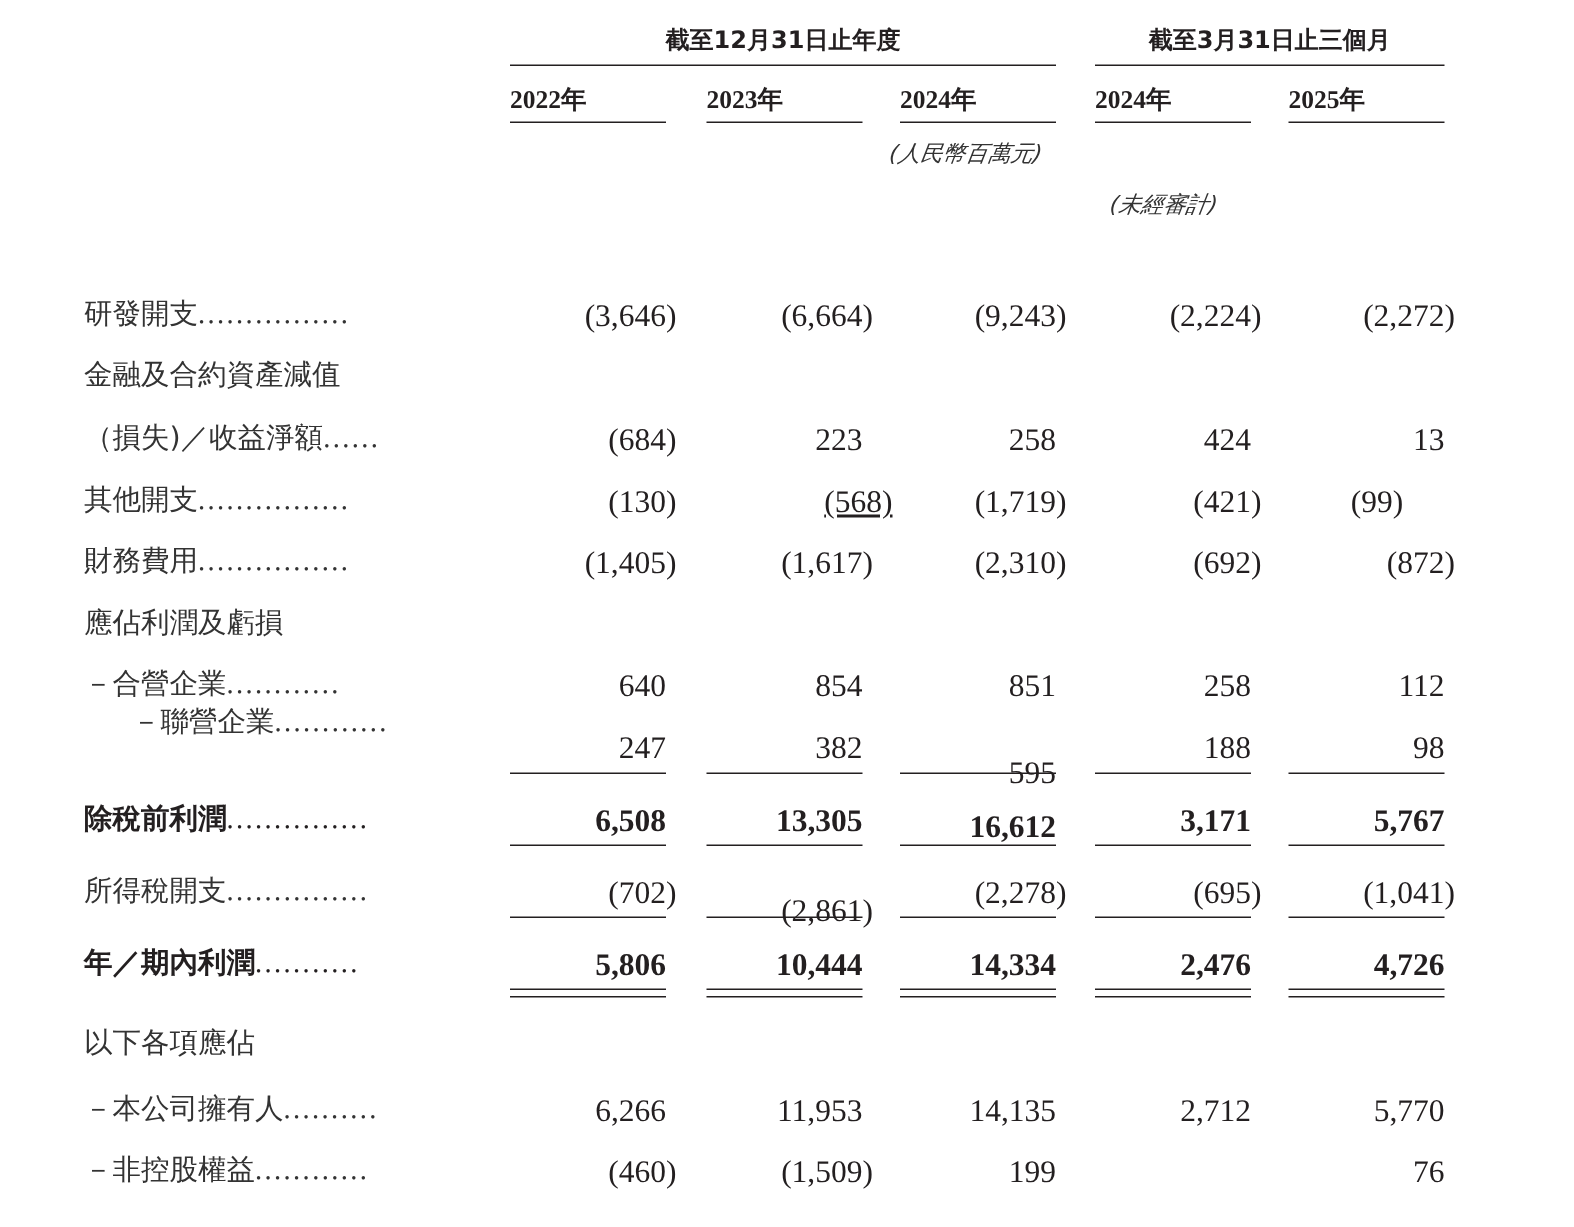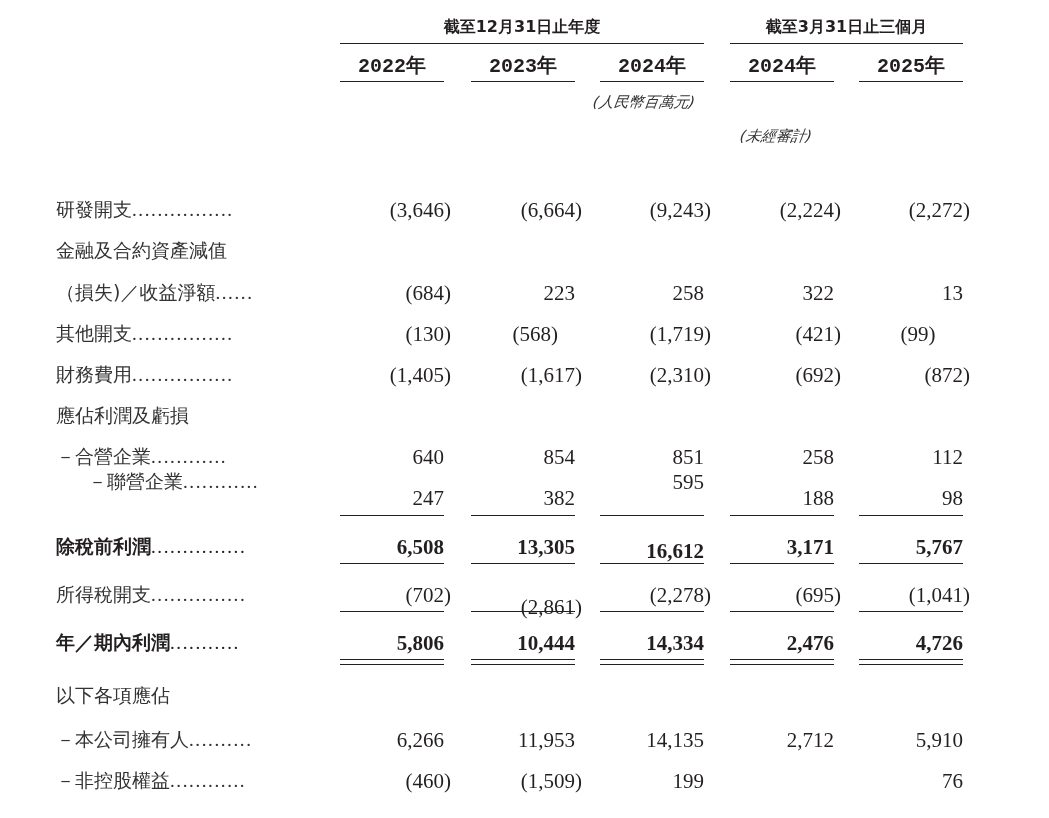--- a/index.html
+++ b/index.html
@@ -8,22 +8,22 @@
     font-family: "Liberation Serif", "DejaVu Serif", serif;
     color: #231f20;
   }
   .abs { position: absolute; }
   .group-header {
     font-family: "DejaVu Sans", sans-serif; font-weight: bold; font-size: 16px;
     text-align: center; top: 16px; height: 22px; line-height: 22px;
   }
   .rule { position: absolute; height: 0; border-top: 1.5px solid #231f20; }
   .year {
-    font-weight: bold; font-size: 20px; text-align: center;
-    top: 56px; height: 22px; line-height: 22px; font-family: Liberation Mono, monospace;
+    font-weight: bold; font-size: 17px; text-align: left;
+    top: 56px; height: 22px; line-height: 22px;
   }
   .note {
     font-style: italic; font-family: "DejaVu Sans", sans-serif; font-size: 15px;
     transform: skewX(-8deg); color: #333;
   }
   .label {
     position: absolute; left: 56px; font-family: "DejaVu Sans", sans-serif;
     font-size: 19px; white-space: nowrap; height: 26px; line-height: 26px;
     color: #333;
   }
@@ -63,45 +63,45 @@
     <div class="num" style="top: 197px; left: 347px;">(3,646)</div>
     <div class="num" style="top: 197px; left: 478px;">(6,664)</div>
     <div class="num" style="top: 197px; left: 607px;">(9,243)</div>
     <div class="num" style="top: 197px; left: 737px;">(2,224)</div>
     <div class="num" style="top: 197px; left: 866px;">(2,272)</div>
     <div class="label" style="top: 237px; text-align: right;"><span>金融及合約資產減值</span></div>
     <div class="label" style="top: 279px;"><span>（損失)／收益淨額</span><span style="font-family: &quot;Liberation Serif&quot;, serif; letter-spacing: 1.6px; font-weight: normal;">......</span></div>
     <div class="num" style="top: 280px; left: 347px;">(684)</div>
     <div class="num" style="top: 280px; left: 471px;">223</div>
     <div class="num" style="top: 280px; left: 600px;">258</div>
-    <div class="num" style="top: 280px; left: 730px;">322</div>
+    <div class="num" style="top: 280px; left: 730px;">424</div>
     <div class="num" style="top: 280px; left: 859px;">13</div>
     <div class="label" style="top: 320px;"><span>其他開支</span><span style="font-family: &quot;Liberation Serif&quot;, serif; letter-spacing: 1.6px; font-weight: normal;">................</span></div>
     <div class="num" style="top: 321px; left: 347px;">(130)</div>
-    <div class="num" style="top: 321px; left: 454px;">(568)</div>
+    <div class="num" style="top: 321px; left: 491px; text-decoration: underline;">(568)</div>
     <div class="num" style="top: 321px; left: 607px;">(1,719)</div>
     <div class="num" style="top: 321px; left: 737px;">(421)</div>
     <div class="num" style="top: 321px; left: 866px; text-align: center;">(99)</div>
     <div class="label" style="top: 361px;"><span>財務費用</span><span style="font-family: &quot;Liberation Serif&quot;, serif; letter-spacing: 1.6px; font-weight: normal;">................</span></div>
     <div class="num" style="top: 362px; left: 347px;">(1,405)</div>
     <div class="num" style="top: 362px; left: 478px;">(1,617)</div>
     <div class="num" style="top: 362px; left: 607px;">(2,310)</div>
     <div class="num" style="top: 362px; left: 737px;">(692)</div>
     <div class="num" style="top: 362px; left: 866px;">(872)</div>
     <div class="label" style="top: 402px;"><span>應佔利潤及虧損</span></div>
     <div class="label" style="top: 443px;"><span>－合營企業</span><span style="font-family: &quot;Liberation Serif&quot;, serif; letter-spacing: 1.6px; font-weight: normal;">............</span></div>
     <div class="num" style="top: 444px; left: 340px;">640</div>
     <div class="num" style="top: 444px; left: 471px;">854</div>
     <div class="num" style="top: 444px; left: 600px;">851</div>
     <div class="num" style="top: 444px; left: 730px;">258</div>
     <div class="num" style="top: 444px; left: 859px;">112</div>
     <div class="label" style="top: 468px; margin-left: 32px;"><span>－聯營企業</span><span style="font-family: &quot;Liberation Serif&quot;, serif; letter-spacing: 1.6px; font-weight: normal;">............</span></div>
     <div class="num" style="top: 485px; left: 340px;">247</div>
     <div class="num" style="top: 485px; left: 471px;">382</div>
-    <div class="num" style="top: 469px; left: 600px;">595</div>
+    <div class="num" style="top: 502px; left: 600px;">595</div>
     <div class="num" style="top: 485px; left: 730px;">188</div>
     <div class="num" style="top: 485px; left: 859px;">98</div>
     <div class="label bold" style="top: 533px;"><span>除稅前利潤</span><span style="font-family: &quot;Liberation Serif&quot;, serif; letter-spacing: 1.6px; font-weight: normal;">...............</span></div>
     <div class="num bold" style="top: 534px; left: 340px;">6,508</div>
     <div class="num bold" style="top: 534px; left: 471px;">13,305</div>
     <div class="num bold" style="top: 538px; left: 600px;">16,612</div>
     <div class="num bold" style="top: 534px; left: 730px;">3,171</div>
     <div class="num bold" style="top: 534px; left: 859px;">5,767</div>
     <div class="label" style="top: 581px;"><span>所得稅開支</span><span style="font-family: &quot;Liberation Serif&quot;, serif; letter-spacing: 1.6px; font-weight: normal;">...............</span></div>
     <div class="num" style="top: 582px; left: 347px;">(702)</div>
@@ -114,21 +114,21 @@
     <div class="num bold" style="top: 630px; left: 471px;">10,444</div>
     <div class="num bold" style="top: 630px; left: 600px;">14,334</div>
     <div class="num bold" style="top: 630px; left: 730px;">2,476</div>
     <div class="num bold" style="top: 630px; left: 859px;">4,726</div>
     <div class="label" style="top: 682px;"><span>以下各項應佔</span></div>
     <div class="label" style="top: 726px;"><span>－本公司擁有人</span><span style="font-family: &quot;Liberation Serif&quot;, serif; letter-spacing: 1.6px; font-weight: normal;">..........</span></div>
     <div class="num" style="top: 727px; left: 340px;">6,266</div>
     <div class="num" style="top: 727px; left: 471px;">11,953</div>
     <div class="num" style="top: 727px; left: 600px;">14,135</div>
     <div class="num" style="top: 727px; left: 730px;">2,712</div>
-    <div class="num" style="top: 727px; left: 859px;">5,910</div>
+    <div class="num" style="top: 727px; left: 859px;">5,770</div>
     <div class="label" style="top: 767px;"><span>－非控股權益</span><span style="font-family: &quot;Liberation Serif&quot;, serif; letter-spacing: 1.6px; font-weight: normal;">............</span></div>
     <div class="num" style="top: 768px; left: 347px;">(460)</div>
     <div class="num" style="top: 768px; left: 478px;">(1,509)</div>
     <div class="num" style="top: 768px; left: 600px;">199</div>
     <div class="num" style="top: 768px; left: 737px; margin-top: 48px;">(236)</div>
     <div class="num" style="top: 768px; left: 859px;">76</div>
     <div class="rule" style="left: 340px; width: 104px; top: 515px;"></div>
     <div class="rule" style="left: 471px; width: 104px; top: 515px;"></div>
     <div class="rule" style="left: 600px; width: 104px; top: 515px;"></div>
     <div class="rule" style="left: 730px; width: 104px; top: 515px;"></div>

